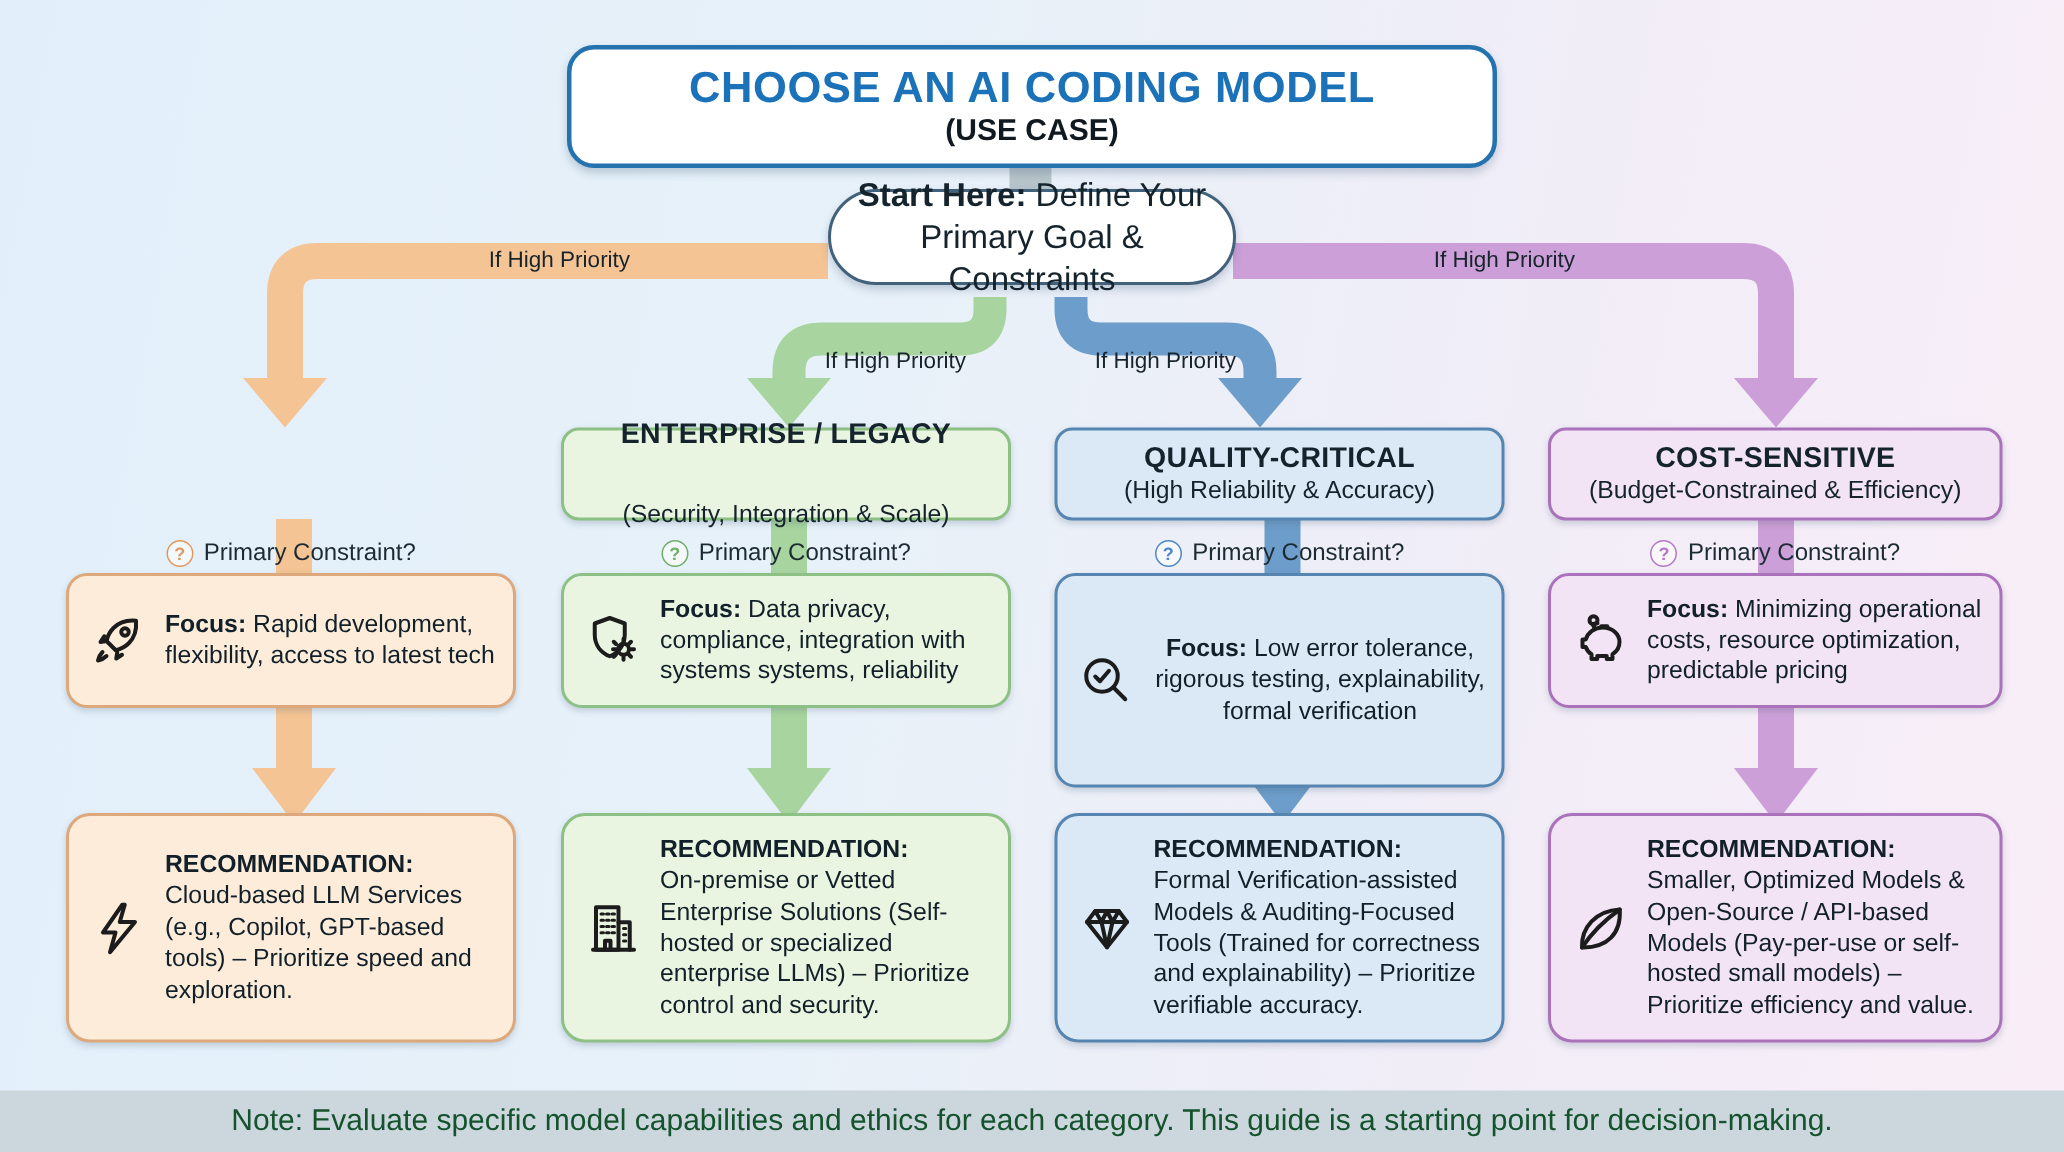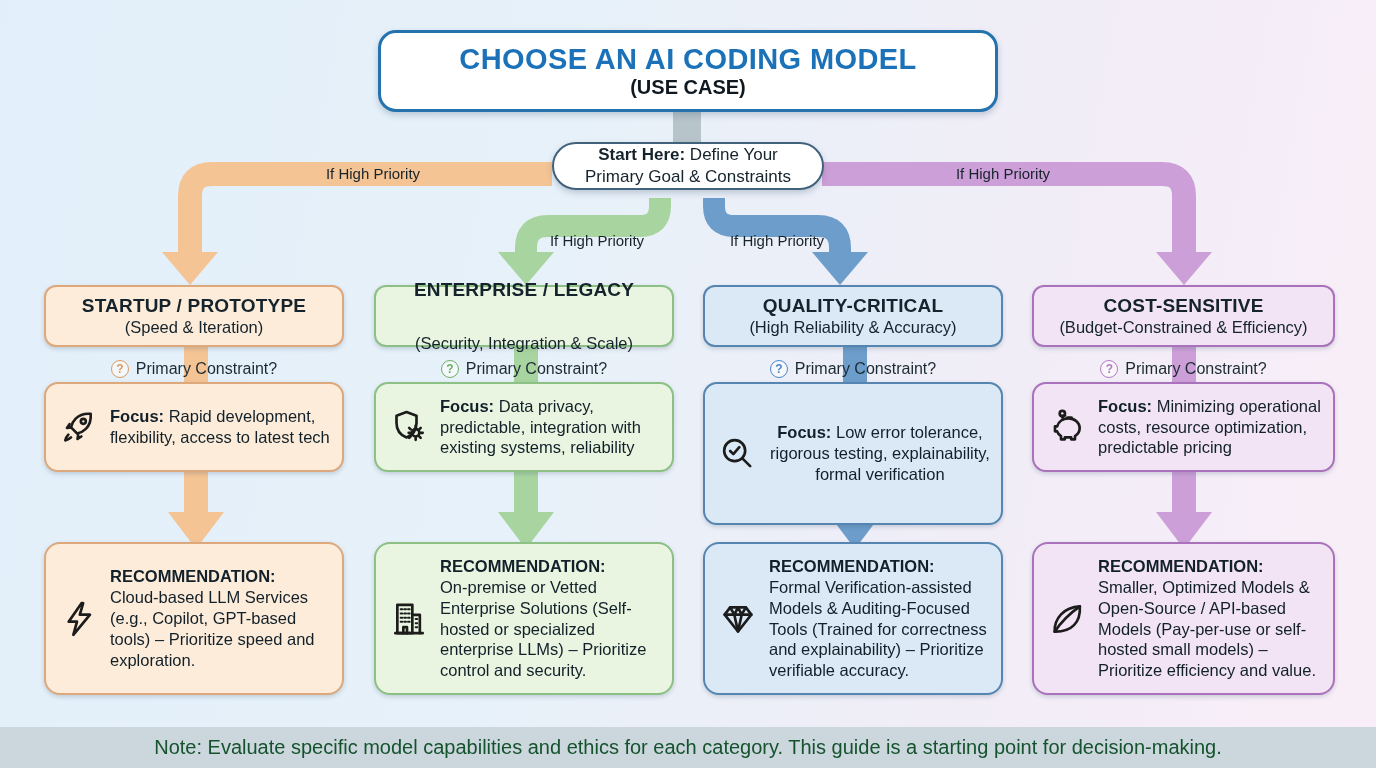--- a/index.html
+++ b/index.html
@@ -25,24 +25,24 @@
   .title-box {
     position:absolute; left:378px; top:30px; width:620px; height:82px; z-index:3;
     background:#ffffff; border:3px solid #2472ae; border-radius:18px;
     display:flex; flex-direction:column; align-items:center; justify-content:center;
     box-shadow:0 3px 6px rgba(50,80,110,.25);
   }
   .title-line1 { font-size:29px; font-weight:700; color:#1b72b8; letter-spacing:.4px; }
   .title-line2 { font-size:20px; font-weight:700; color:#101820; }
 
   .start-box {
-    position:absolute; left:552px; top:142px; width:272px; height:48px; z-index:3;
+    position:absolute; left:552px; top:126px; width:272px; height:64px; z-index:3;
     background:#ffffff; border:2.5px solid #42627b; border-radius:32px;
     display:flex; align-items:center; justify-content:center; text-align:center;
-    font-size:17px; line-height:1.28; box-shadow:0 3px 6px rgba(50,80,110,.25);
+    font-size:22px; line-height:1.28; box-shadow:0 3px 6px rgba(50,80,110,.25);
   }
   .start-box .inner { width:236px; }
 
   .branch-label {
     position:absolute; width:150px; text-align:center; z-index:4;
     font-size:15px; font-weight:500; color:#18242c; line-height:22px;
   }
   .bl-startup { left:298px; top:163px; }
   .bl-enterprise { left:522px; top:230px; }
   .bl-quality { left:702px; top:230px; }
@@ -143,24 +143,20 @@
 
   <div class="start-box">
     <div class="inner"><b>Start Here:</b><span> Define Your Primary Goal &amp; Constraints</span></div>
   </div>
 
   <div class="branch-label bl-startup">If High Priority</div>
   <div class="branch-label bl-enterprise">If High Priority</div>
   <div class="branch-label bl-quality">If High Priority</div>
   <div class="branch-label bl-cost">If High Priority</div>
 
-  <div class="box hdr col1 fillc1">
-    <div class="hdr-title">STARTUP / PROTOTYPE</div>
-    <div class="hdr-sub">(Speed &amp; Iteration)</div>
-  </div>
   <div class="constraint col1">
     <span class="q-circle q1">?</span>
     <span>Primary Constraint?</span>
   </div>
   <div class="box focus col1 fillc1">
     <span class="icon-cell">
       <svg width="40" height="40" viewBox="0 0 24 24">
           <path d="M9.6 14.6 7.2 12.2c.4-1.8 1.3-3.7 2.8-5.2 2.3-2.3 5.7-3.2 9-2.9.3 3.3-.6 6.7-2.9 9-1.5 1.5-3.4 2.4-5.2 2.8z"></path>
           <circle cx="14.6" cy="8.6" r="1.5"></circle>
           <path d="M7.2 12.2 4.8 12.6 6.3 10.3"></path>
@@ -188,21 +184,21 @@
     <span>Primary Constraint?</span>
   </div>
   <div class="box focus col2 fillc2">
     <span class="icon-cell">
       <svg width="40" height="40" viewBox="0 0 24 24">
           <path d="M10.5 3 16.5 5.2 V9.6 C16.5 13.8 14 16.9 10.5 18.3 7 16.9 4.5 13.8 4.5 9.6 V5.2 Z"></path>
           <circle cx="16" cy="15.5" r="2.2"></circle>
           <path d="M16 12.5v-1.2 M16 18.5v1.2 M19 15.5h1.2 M11.8 15.5H13 M18.1 13.4l.9-.9 M13 17.6l-.9.9 M18.1 17.6l.9.9 M13 13.4l-.9-.9"></path>
         </svg>
     </span>
-    <div class="body-text"><b>Focus:</b><span> Data privacy, predictable, integration with existing systems, reliability</span></div>
+    <div class="body-text"><b>Focus:</b><span> Data privacy, compliance, integration with systems systems, reliability</span></div>
   </div>
   <div class="box rec col2 fillc2">
     <span class="icon-cell">
       <svg width="40" height="40" viewBox="0 0 24 24">
           <rect x="5" y="3.5" width="9" height="17"></rect>
           <path d="M14 9.5h4.5V20.5"></path>
           <path d="M3.8 20.5h16.4"></path>
           <path stroke-width="1.2" d="M7 6.2h1 M9.2 6.2h1 M11.4 6.2h1 M7 8.7h1 M9.2 8.7h1 M11.4 8.7h1 M7 11.2h1 M9.2 11.2h1 M11.4 11.2h1 M7 13.7h1 M9.2 13.7h1 M11.4 13.7h1 M16 12h.9 M16 14.5h.9 M16 17h.9"></path>
           <path d="M8.6 20.5v-3.6h2.2v3.6"></path>
         </svg>

